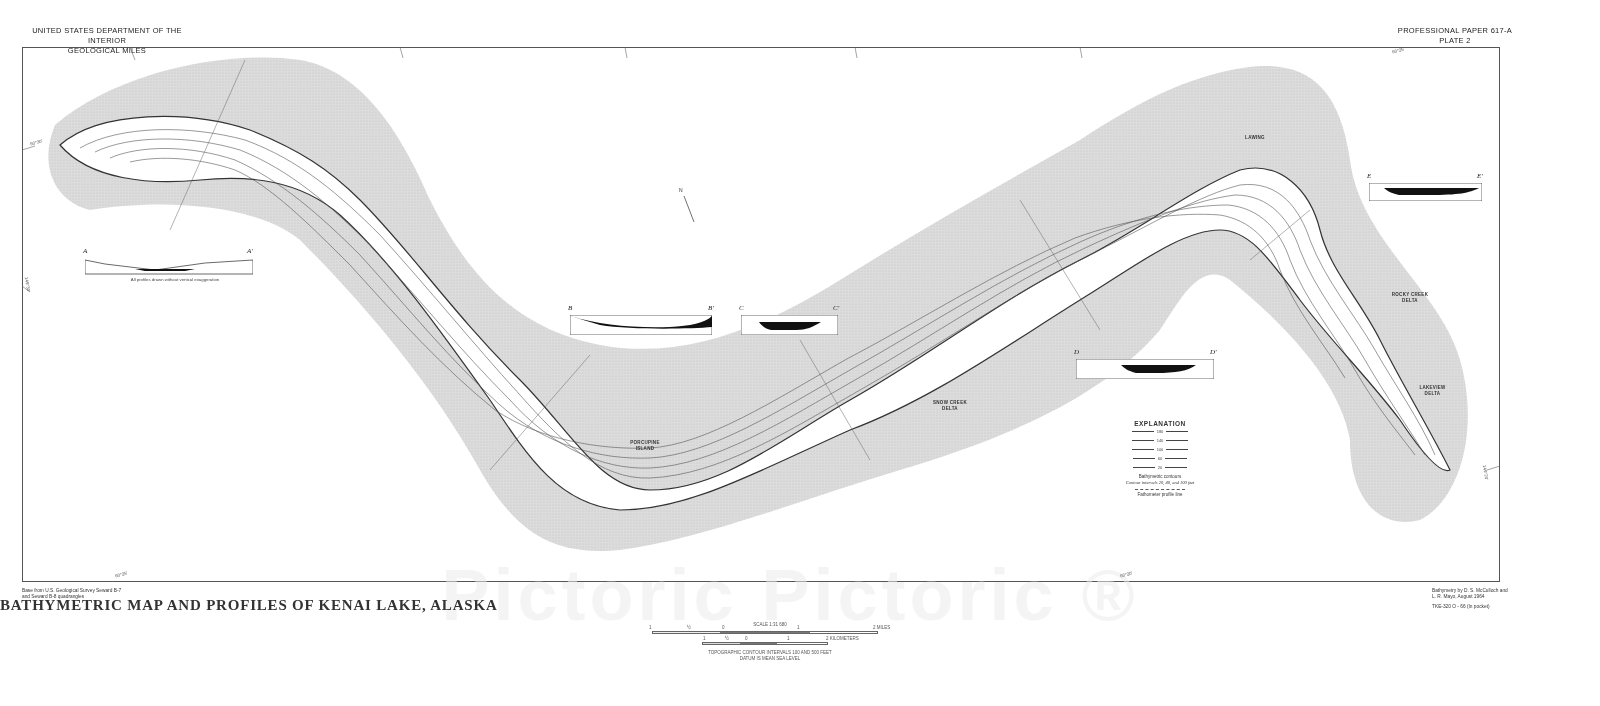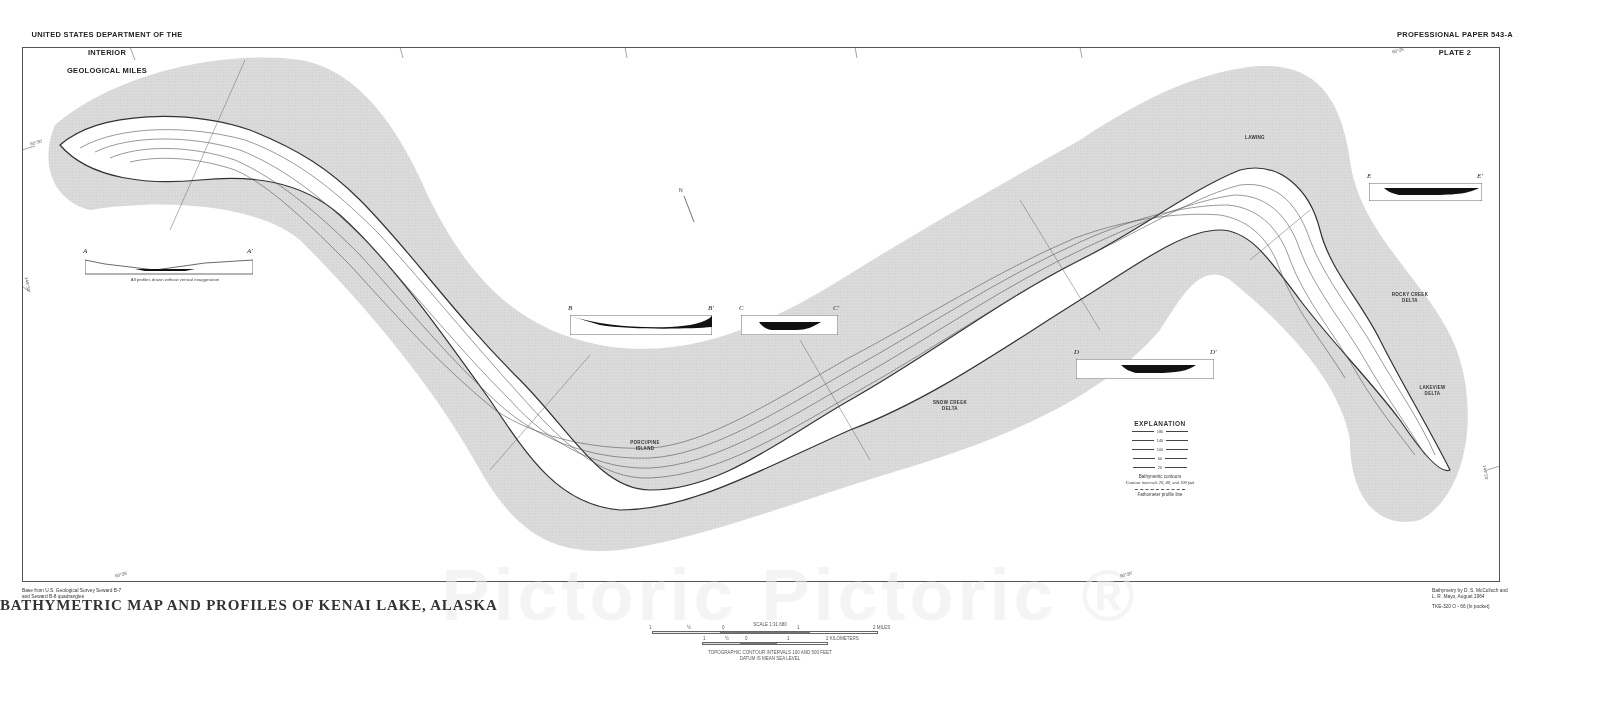--- a/index.html
+++ b/index.html
@@ -1,17 +1,17 @@
 <!DOCTYPE html>
 <html><head>
 <meta charset="utf-8">
 <style>
   html, body { margin:0; padding:0; background:#ffffff; }
   body { width:1600px; height:706px; position:relative; overflow:hidden; font-family:"Liberation Sans", sans-serif; color:#1a1a1a; }
-  .hdr { position:absolute; font-size:7.5px; font-weight:bold; letter-spacing:0.3px; text-align:center; line-height:18px; color:#222; }
+  .hdr { position:absolute; font-size:7.5px; font-weight:normal; letter-spacing:0.3px; text-align:center; line-height:10px; color:#222; }
   .hdr-left { left:22px; top:26px; width:170px; }
   .hdr-right { left:1395px; top:26px; width:120px; }
   .frame { position:absolute; left:22px; top:47px; width:1478px; height:535px; border:1px solid #555; box-sizing:border-box; }
   svg.map { position:absolute; left:0; top:0; }
   .title { position:absolute; left:0; width:1600px; top:597px; text-align:left; font-family:"Liberation Serif", serif; font-weight:bold; font-size:15px; letter-spacing:0.8px; color:#333; }
   .scale-label { position:absolute; left:740px; top:622px; width:60px; text-align:center; font-size:4.5px; color:#555; }
   .scale-bar { position:absolute; height:3px; border:1px solid #666; box-sizing:border-box; }
   .scale-bar.miles { left:652px; top:631px; width:226px; background:linear-gradient(90deg,#eee 0 30%,#777 30% 70%,#fff 70% 100%); }
   .scale-bar.km { left:702px; top:642px; width:126px; background:linear-gradient(90deg,#ddd 0 30%,#777 30% 60%,#fff 60% 100%); }
   .scale-unit { position:absolute; font-size:4.5px; color:#555; }
@@ -35,21 +35,21 @@
   .coord { position:absolute; font-size:4.5px; color:#555; }
 </style>
 </head>
 <body>
 
 <div class="hdr hdr-left">
   <div>UNITED STATES DEPARTMENT OF THE INTERIOR</div>
   <div>GEOLOGICAL MILES</div>
 </div>
 <div class="hdr hdr-right">
-  <div>PROFESSIONAL PAPER 543-A</div>
+  <div>PROFESSIONAL PAPER 617-A</div>
   <div>PLATE 2</div>
 </div>
 
 <div class="frame"></div>
 
 <svg class="map" width="1600" height="706" viewBox="0 0 1600 706">
   <defs>
     <pattern id="stip" width="3" height="3" patternUnits="userSpaceOnUse">
       <rect width="3" height="3" fill="#dcdcdc"></rect>
       <circle cx="1" cy="1" r="0.6" fill="#c4c4c4"></circle>

